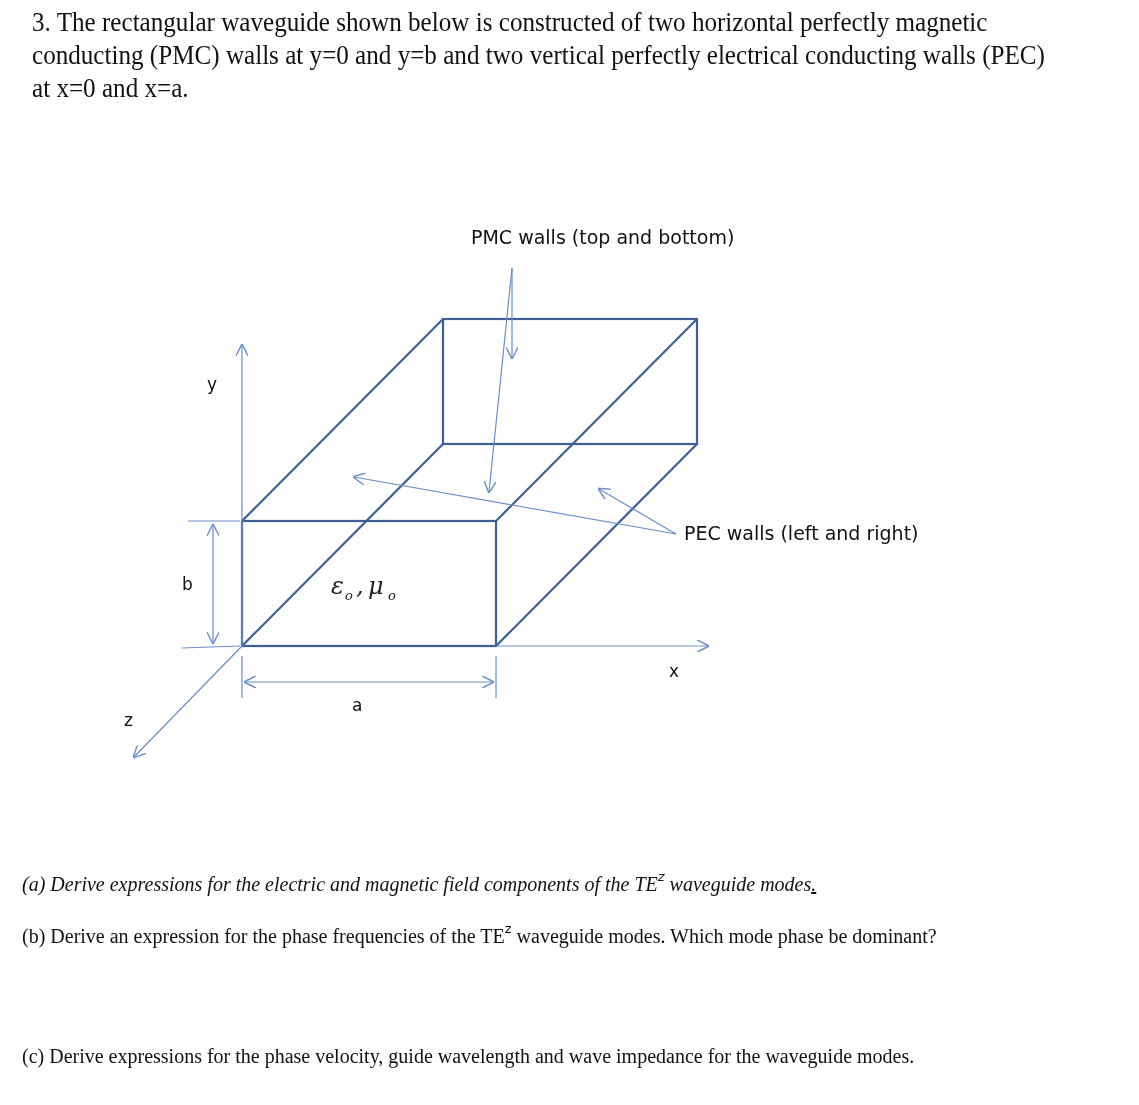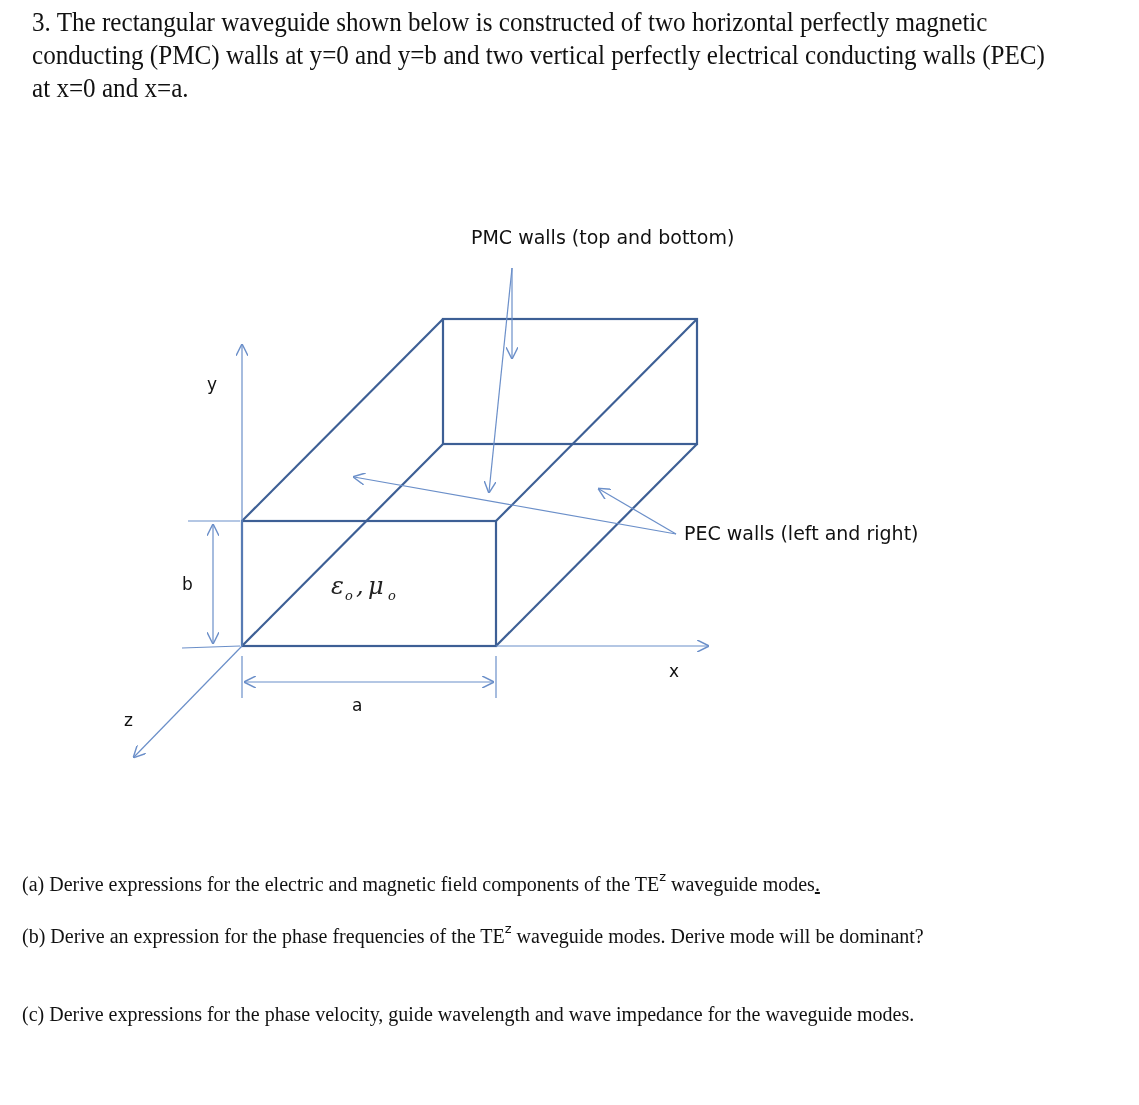--- a/index.html
+++ b/index.html
@@ -77,26 +77,26 @@
 
   <g>
     <text class="greek" x="331" y="594">ε</text>
     <text class="greek-sub" x="345" y="600">o</text>
     <text class="greek" x="356" y="594">,</text>
     <text class="greek" x="368" y="594">μ</text>
     <text class="greek-sub" x="388" y="600">o</text>
   </g>
 </svg>
 
-<div class="q" style="top:862px;">
+<div class="q" style="top:862px;font-style:italic;">
   <span>(a)</span>
   <span>Derive expressions for the electric and magnetic field components of the TE</span><sup>z</sup><span> waveguide modes</span><span class="u">.</span>
 </div>
 
 <div class="q" style="top:914px;">
   <span>(b)</span>
-  <span>Derive an expression for the phase frequencies of the TE</span><sup>z</sup><span> waveguide modes.  Derive mode will be dominant?</span>
+  <span>Derive an expression for the phase frequencies of the TE</span><sup>z</sup><span> waveguide modes.  Which mode phase be dominant?</span>
 </div>
 
-<div class="q" style="top:998px;">
+<div class="q" style="top:1040px;">
   <span>(c)</span>
   <span>Derive expressions for the phase velocity, guide wavelength and wave impedance for the waveguide modes.</span>
 </div>
 
 </body></html>

